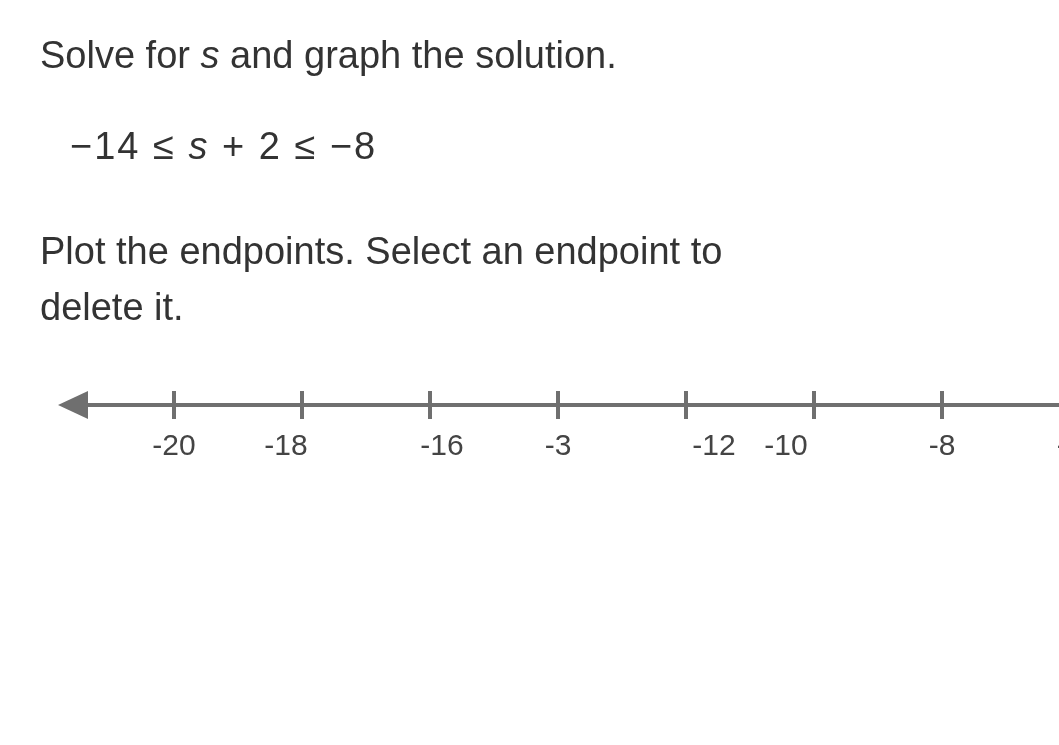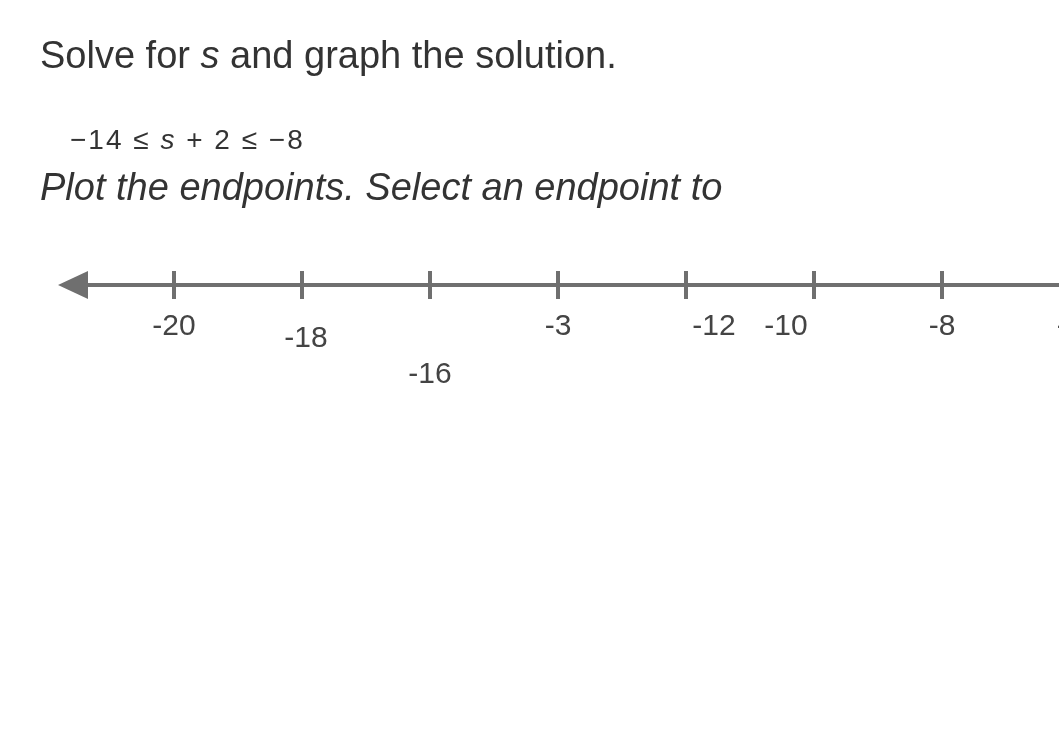--- a/index.html
+++ b/index.html
@@ -19,28 +19,28 @@
     line-height: 1.35;
   }
   .prompt {
     margin-bottom: 40px;
   }
   .prompt .var {
     font-style: italic;
   }
   .inequality {
     margin-left: 30px;
-    font-size: 28px;
+    margin-bottom: 50px;
+    font-size: 38px;
     letter-spacing: 2px;
   }
   .inequality .var {
     font-style: italic;
   }
   .instructions {
-    font-style: italic;
     margin-bottom: 48px;
     line-height: 1.48;
   }
   .numberline-wrap {
     position: relative;
     height: 100px;
     margin-left: 18px;
   }
   .numberline-svg {
     position: absolute;
@@ -72,39 +72,40 @@
   <div class="inequality">
     <span>−14</span>
     <span>≤</span>
     <span class="var">s</span><span> + 2</span>
     <span>≤</span>
     <span>−8</span>
   </div>
 
   <div class="instructions">
     <div>Plot the endpoints. Select an endpoint to</div>
+    <div>delete it.</div>
   </div>
 
   <div class="numberline-wrap">
     <svg class="numberline-svg" id="nl-svg" width="1041" height="60">
         <line x1="24" y1="22" x2="1041" y2="22" stroke="#6f6f6f" stroke-width="4"></line>
         <polygon points="0,22 30,8 30,36" fill="#6f6f6f"></polygon>
         <line x1="116" y1="8" x2="116" y2="36" stroke="#6f6f6f" stroke-width="4"></line>
         <line x1="244" y1="8" x2="244" y2="36" stroke="#6f6f6f" stroke-width="4"></line>
         <line x1="372" y1="8" x2="372" y2="36" stroke="#6f6f6f" stroke-width="4"></line>
         <line x1="500" y1="8" x2="500" y2="36" stroke="#6f6f6f" stroke-width="4"></line>
         <line x1="628" y1="8" x2="628" y2="36" stroke="#6f6f6f" stroke-width="4"></line>
         <line x1="756" y1="8" x2="756" y2="36" stroke="#6f6f6f" stroke-width="4"></line>
         <line x1="884" y1="8" x2="884" y2="36" stroke="#6f6f6f" stroke-width="4"></line>
         <line x1="1012" y1="8" x2="1012" y2="36" stroke="#6f6f6f" stroke-width="4"></line>
       </svg>
     <div class="tick-labels" id="nl-labels">
         <div class="tick-label" style="left: 116px;">-20</div>
-        <div class="tick-label" style="left: 248px; margin-top: 12px;">-18</div>
-        <div class="tick-label" style="left: 372px; margin-top: 48px;">-16</div>
+        <div class="tick-label" style="left: 228px;">-18</div>
+        <div class="tick-label" style="left: 384px;">-16</div>
         <div class="tick-label" style="left: 500px;">-3</div>
         <div class="tick-label" style="left: 656px;">-12</div>
         <div class="tick-label" style="left: 728px;">-10</div>
         <div class="tick-label" style="left: 884px;">-8</div>
         <div class="tick-label" style="left: 1012px;">-6</div>
       </div>
   </div>
 </div>
 
 </body></html>

